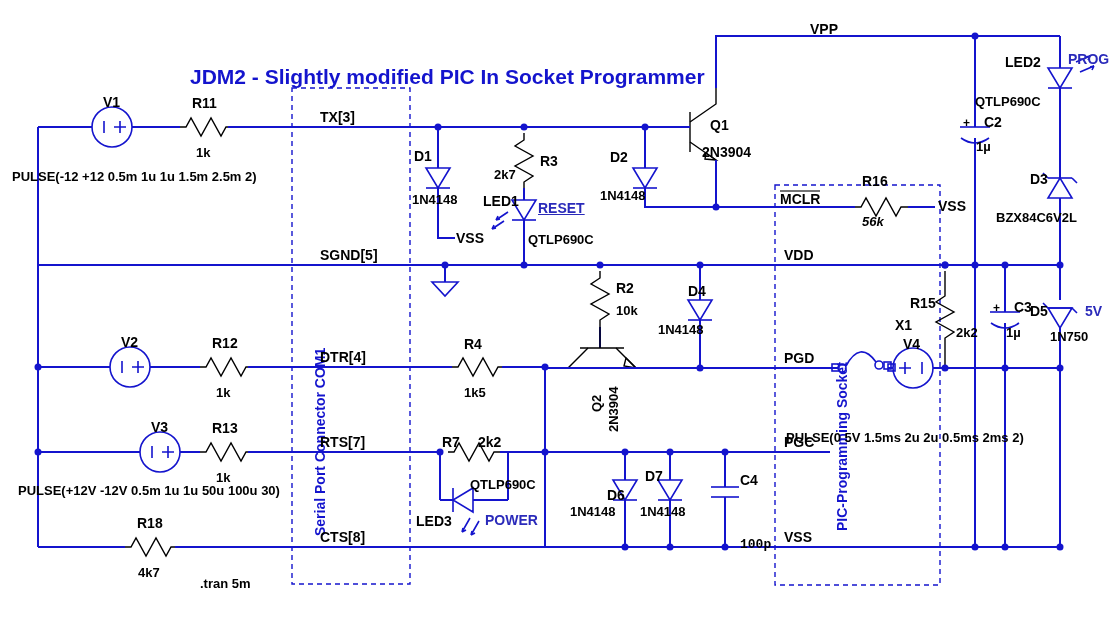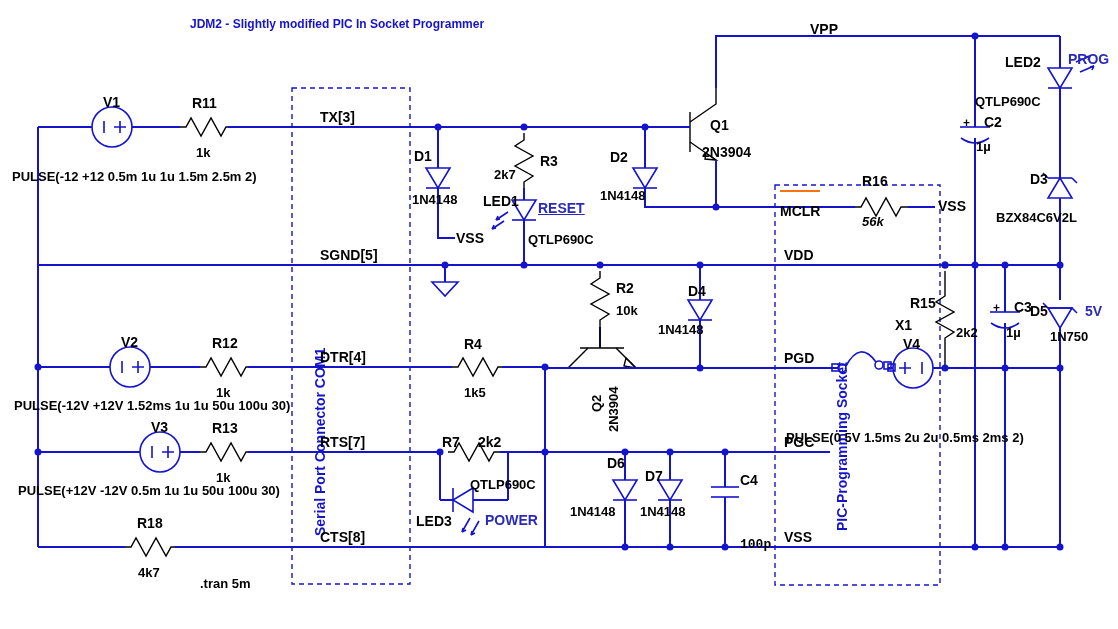--- a/index.html
+++ b/index.html
@@ -4,26 +4,26 @@
 <title>JDM2 Schematic</title>
 <style>
   html,body{margin:0;padding:0;background:#ffffff;}
   body{font-family:"Liberation Sans",sans-serif;}
   #root{position:relative;width:1118px;height:629px;background:#fff;overflow:hidden;}
   #svgroot{position:absolute;left:0;top:0;width:1118px;height:629px;}
   .lbl{position:absolute;font-family:"Liberation Sans",sans-serif;font-weight:bold;white-space:pre;line-height:1;}
   .k{color:#000000;}
   .b{color:#1414cd;}
   .bv{color:#2a2aba;}
-  .title{color:#1414cd;font-size:12px;}
+  .title{color:#1414cd;font-size:21px;margin-top:48px;}
   .s14{font-size:14px;}
   .s13{font-size:13px;}
   .s12{font-size:12px;}
   .rot{transform-origin:left top;}
-  .ovl{border-top:2px solid #f97316;display:inline-block;padding-top:12px;line-height:1.05;}
+  .ovl{border-top:2px solid #737373;display:inline-block;padding-top:0px;line-height:1.05;}
 </style>
 </head>
 <body>
 
 <div id="root">
 
 <svg id="svgroot" viewBox="0 0 1118 629">
   <defs>
     <style>
       .w{stroke:#1414cd;stroke-width:2;fill:none;}
@@ -243,21 +243,20 @@
 </svg>
 
 <div class="lbl title" style="left:190px;top:18px;">JDM2 - Slightly modified PIC In Socket Programmer</div>
 
 <div class="lbl k s14" style="left:103px;top:95px;">V1</div>
 <div class="lbl k s13" style="left:12px;top:170px;">PULSE(-12 +12 0.5m 1u 1u 1.5m 2.5m 2)</div>
 <div class="lbl k s14" style="left:192px;top:96px;">R11</div>
 <div class="lbl k s13" style="left:196px;top:146px;">1k</div>
 
 <div class="lbl k s14" style="left:121px;top:335px;">V2</div>
-<div class="lbl k s13" style="left:14px;top:399px;">PULSE(-12V +12V 1.52ms 1u 1u 50u 100u 30)</div>
 <div class="lbl k s14" style="left:212px;top:336px;">R12</div>
 <div class="lbl k s13" style="left:216px;top:386px;">1k</div>
 
 <div class="lbl k s14" style="left:151px;top:420px;">V3</div>
 <div class="lbl k s13" style="left:18px;top:484px;">PULSE(+12V -12V 0.5m 1u 1u 50u 100u 30)</div>
 <div class="lbl k s14" style="left:212px;top:421px;">R13</div>
 <div class="lbl k s13" style="left:216px;top:471px;">1k</div>
 
 <div class="lbl k s14" style="left:137px;top:516px;">R18</div>
 <div class="lbl k s13" style="left:138px;top:566px;">4k7</div>
@@ -285,21 +284,21 @@
 <div class="lbl k s14" style="left:414px;top:149px;">D1</div>
 <div class="lbl k s13" style="left:412px;top:193px;">1N4148</div>
 <div class="lbl k s14" style="left:610px;top:150px;">D2</div>
 <div class="lbl k s13" style="left:600px;top:189px;">1N4148</div>
 <div class="lbl k s14" style="left:1030px;top:172px;">D3</div>
 <div class="lbl k s13" style="left:996px;top:211px;">BZX84C6V2L</div>
 <div class="lbl k s14" style="left:688px;top:284px;">D4</div>
 <div class="lbl k s13" style="left:658px;top:323px;">1N4148</div>
 <div class="lbl k s14" style="left:1030px;top:304px;">D5</div>
 <div class="lbl k s13" style="left:1050px;top:330px;">1N750</div>
-<div class="lbl k s14" style="left:595px;top:456px;padding-left:12px;">D6</div>
+<div class="lbl k s14" style="left:595px;top:488px;padding-left:12px;">D6</div>
 <div class="lbl k s13" style="left:570px;top:505px;">1N4148</div>
 <div class="lbl k s14" style="left:645px;top:469px;">D7</div>
 <div class="lbl k s13" style="left:640px;top:505px;">1N4148</div>
 
 <div class="lbl k s14" style="left:540px;top:154px;">R3</div>
 <div class="lbl k s13" style="left:494px;top:168px;">2k7</div>
 <div class="lbl k s14" style="left:464px;top:337px;">R4</div>
 <div class="lbl k s13" style="left:464px;top:386px;">1k5</div>
 <div class="lbl k s14" style="left:616px;top:281px;">R2</div>
 <div class="lbl k s13" style="left:616px;top:304px;">10k</div>

